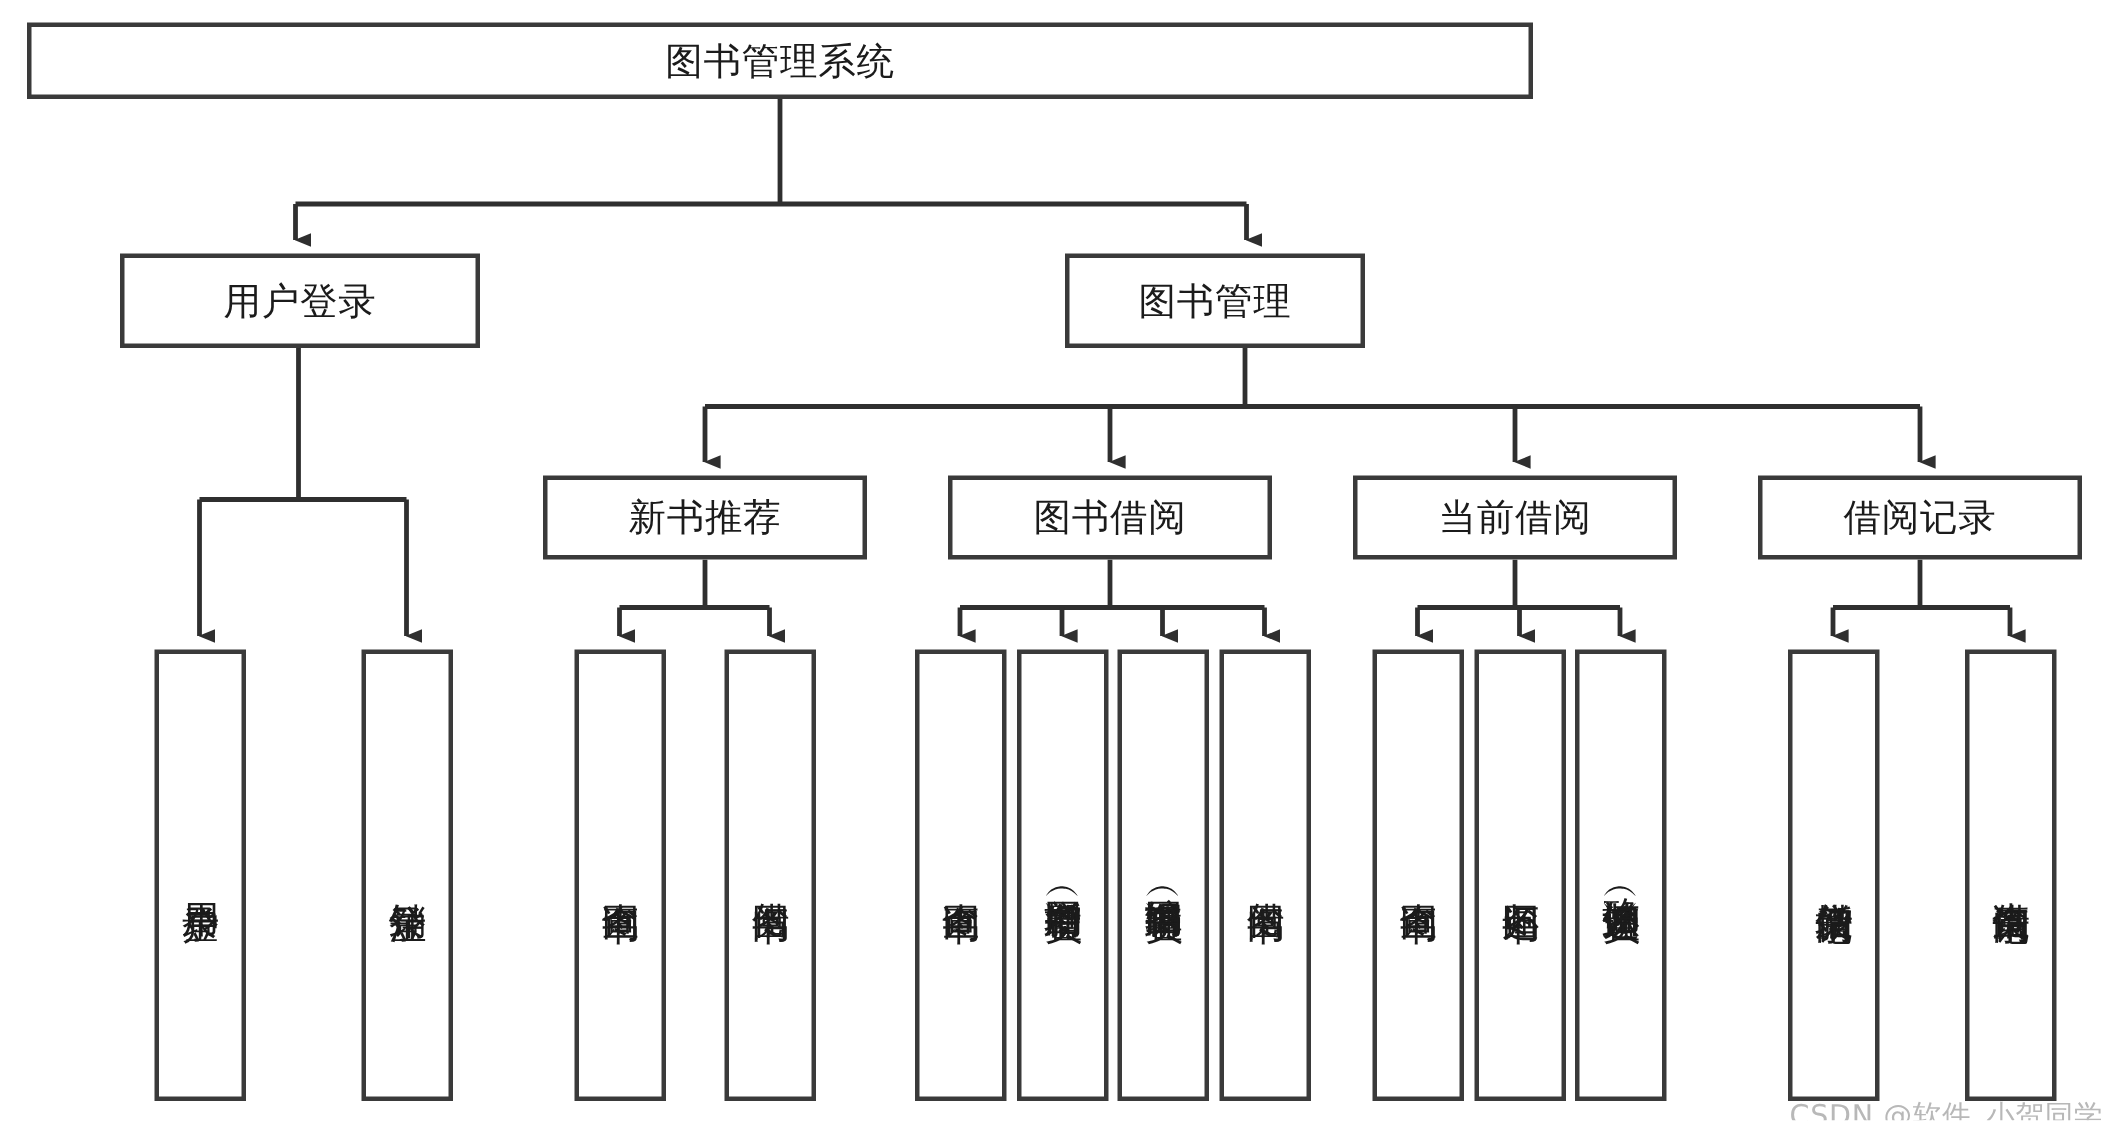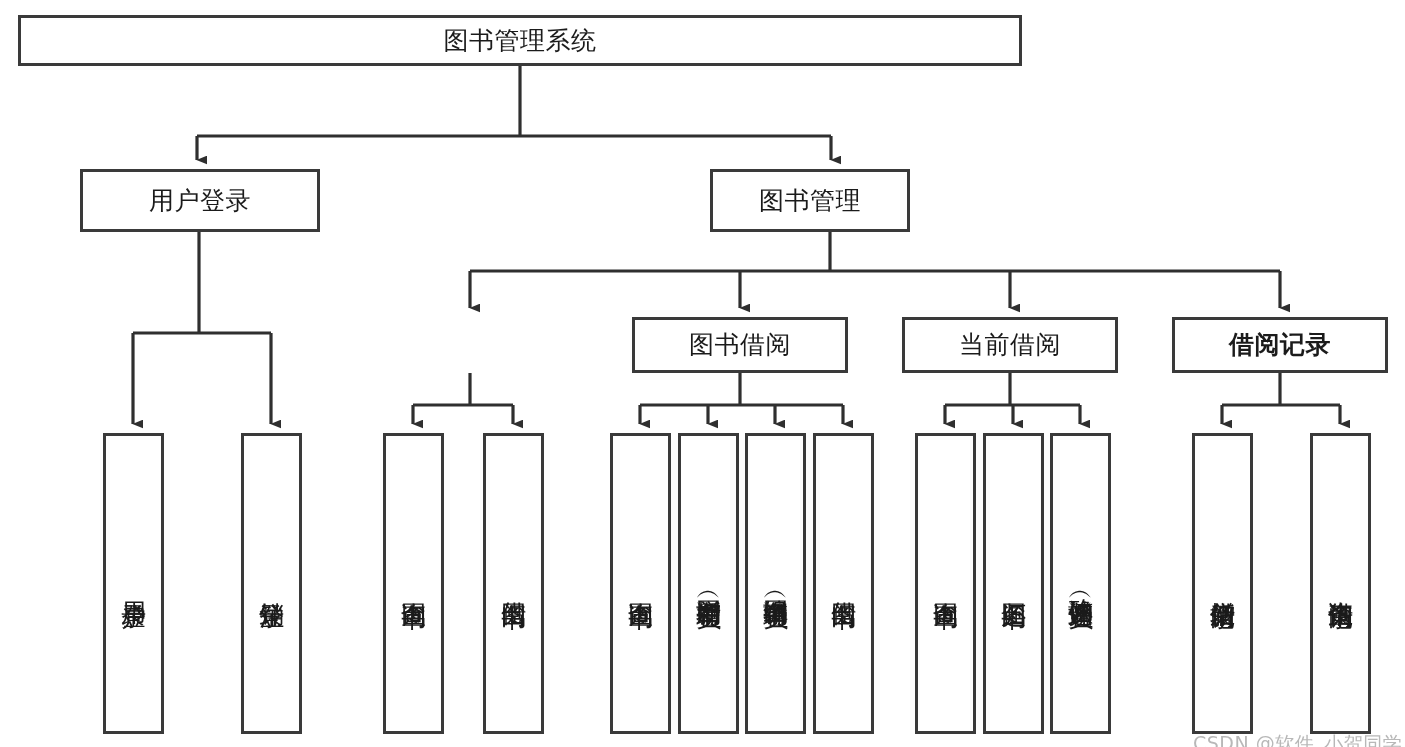--- a/index.html
+++ b/index.html
@@ -140,27 +140,30 @@
     <span class="label">图书管理系统</span>
   </div>
 
   <div class="node horiz" style="left:80px; top:169px; width:240px; height:63px;">
     <span class="label">用户登录</span>
   </div>
   <div class="node horiz" style="left:710px; top:169px; width:200px; height:63px;">
     <span class="label">图书管理</span>
   </div>
 
+  <div class="node horiz" style="left:362px; top:317px; width:216px; height:56px;">
+    <span class="label">新书推荐</span>
+  </div>
   <div class="node horiz" style="left:902px; top:317px; width:216px; height:56px;">
     <span class="label">当前借阅</span>
   </div>
   <div class="node horiz" style="left:632px; top:317px; width:216px; height:56px;">
     <span class="label">图书借阅</span>
   </div>
-  <div class="node horiz" style="left:1172px; top:317px; width:216px; height:56px;font-weight:bold;">
+  <div class="node horiz" style="left:1172px; top:317px; width:216px; height:56px;">
     <span class="label">借阅记录</span>
   </div>
 
   <div class="node vert" style="left:103px; top:433px; width:61px; height:301px;">
     <span class="label">用户登录</span>
   </div>
   <div class="node vert" style="left:241px; top:433px; width:61px; height:301px;">
     <span class="label">注销登录</span>
   </div>
 

